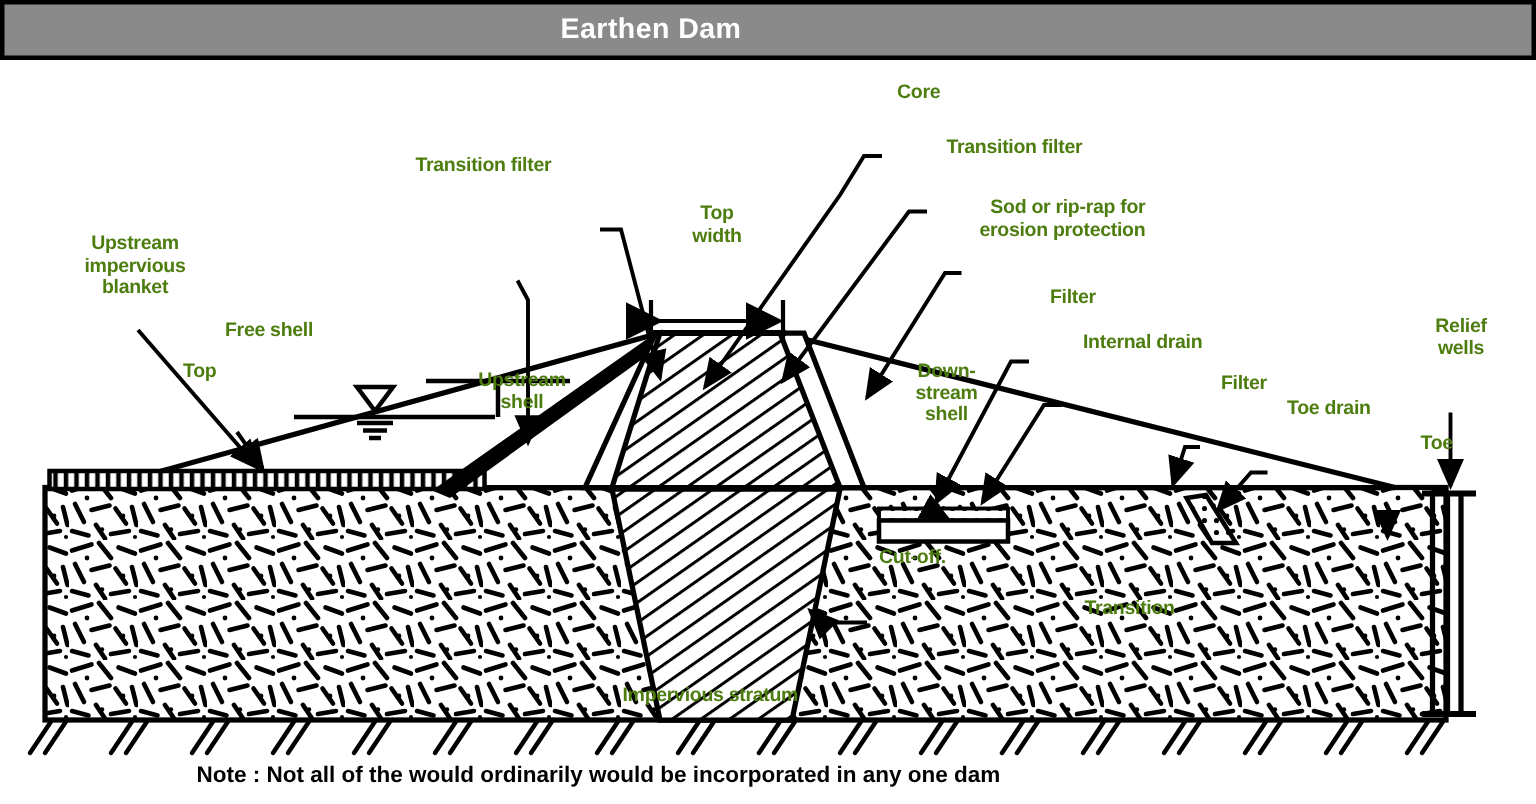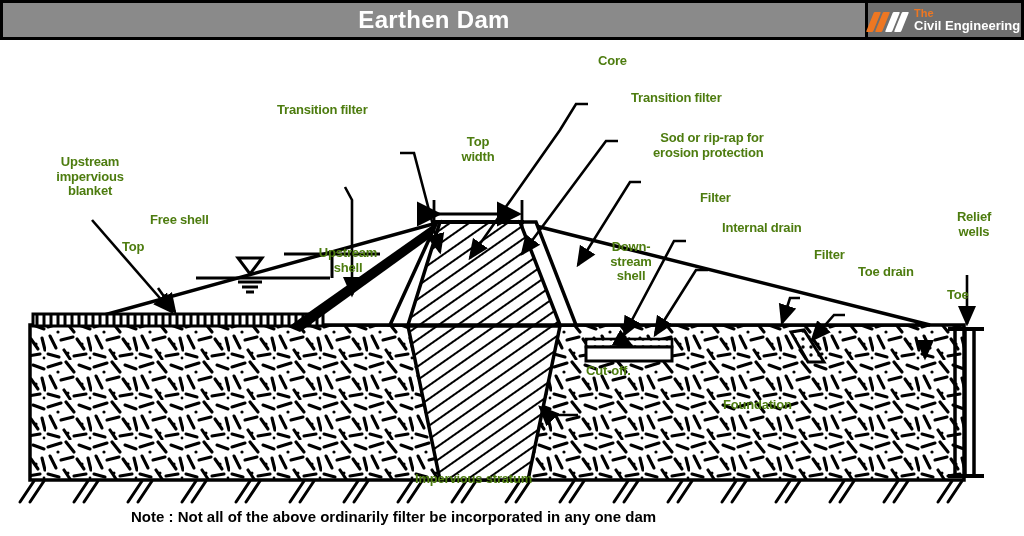--- a/index.html
+++ b/index.html
@@ -4,21 +4,21 @@
 <style>
   html,body{margin:0;padding:0;background:#ffffff;}
   body{width:1024px;height:536px;overflow:hidden;font-family:"Liberation Sans",sans-serif;}
   #root{position:relative;width:1024px;height:536px;background:#fff;}
 
   
   .titlebar{position:absolute;left:0;top:0;width:1024px;height:40px;
             background:#8a8a8a;border:3px solid #000;box-sizing:border-box;}
   .title-text{position:absolute;left:0;top:0;width:862px;height:34px;
               display:flex;align-items:center;justify-content:center;
-              color:#fff;font-weight:bold;font-size:24px;letter-spacing:.3px;}
+              color:#fff;font-weight:bold;font-size:19px;letter-spacing:.3px;}
   .logo-box{position:absolute;right:0;top:0;width:156px;height:34px;
             background:#6f6f6f;border-left:3px solid #000;box-sizing:border-box;
             display:flex;align-items:center;}
   .logo-slashes{position:relative;width:46px;height:30px;flex:none;}
   .logo-slashes i{position:absolute;bottom:3px;width:7px;height:20px;background:#fff;
                   transform:skewX(-22deg);border-radius:1px;}
   .logo-slashes i.o{background:#ee7722;}
   .logo-txt{display:flex;flex-direction:column;line-height:1.02;}
   .logo-the{color:#ee7722;font-size:11px;font-weight:bold;}
   .logo-ce{color:#ffffff;font-size:13px;font-weight:bold;}
@@ -32,32 +32,20 @@
   .lbl.c{text-align:center;}
   .note{position:absolute;font-size:15px;font-weight:600;color:#000;white-space:nowrap;}
 </style>
 </head>
 <body>
 
 <div id="root">
 
   <div class="titlebar">
     <div class="title-text">Earthen Dam</div>
-    <div class="logo-box">
-      <span class="logo-slashes">
-        <i class="o" style="left:2px;"></i>
-          <i class="o" style="left:11px;"></i>
-        <i style="left:21px;"></i>
-          <i style="left:30px;"></i>
-      </span>
-      <span class="logo-txt">
-        <span class="logo-the">The</span>
-        <span class="logo-ce">Civil Engineering</span>
-      </span>
-    </div>
   </div>
 
   <div class="canvas">
   <svg width="1024" height="496" viewBox="0 0 1024 496">
     <defs>
 
       <pattern id="found" width="46" height="40" patternUnits="userSpaceOnUse">
         <rect width="46" height="40" fill="#fff"></rect>
         <g stroke="#000" stroke-width="3.1" stroke-linecap="round">
           <line x1="2" y1="7" x2="15" y2="3"></line>
@@ -283,19 +271,19 @@
 
   <div class="lbl c" style="left:300px;top:246px;width:96px;">Upstream
 shell</div>
 
   <div class="lbl c" style="left:593px;top:240px;width:76px;">Down-
 stream
 shell</div>
 
   <div class="lbl" style="left:586px;top:364px;">Cut-off.</div>
 
-  <div class="lbl" style="left:723px;top:398px;">Foundation</div>
-
-  <div class="lbl" style="left:415px;top:472px;">Impervious stratum</div>
-
-  <div class="note" style="left:131px;top:508px;">Note : Not all of the above ordinarily filter be incorporated in any one dam</div>
+  <div class="lbl" style="left:723px;top:398px;">Transition</div>
+
+  <div class="lbl" style="left:415px;top:456px;">Impervious stratum</div>
+
+  <div class="note" style="left:131px;top:508px;">Note : Not all of the would ordinarily would be incorporated in any one dam</div>
 
 </div>
 
 </body></html>

